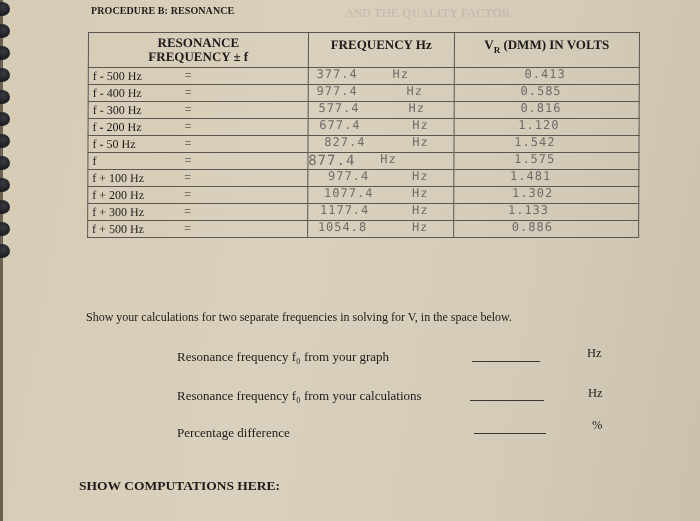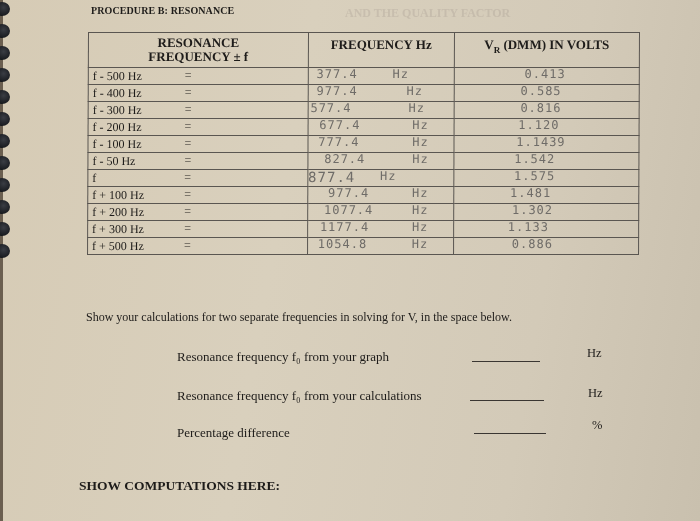--- a/index.html
+++ b/index.html
@@ -101,45 +101,35 @@
           <span class="f" style="left:8px">977.4</span>
           <span class="u" style="left:98px">Hz</span>
         </td>
         <td class="hwv">
           <span class="v" style="left:66px">0.585</span>
         </td>
       </tr>
       <tr>
         <td class="lab"><span>f - 300 Hz</span><span class="eq">=</span></td>
         <td class="hw">
-          <span class="f" style="left:2px">577.4</span>
+          <span class="f" style="left:10px">577.4</span>
           <span class="u" style="left:100px">Hz</span>
         </td>
         <td class="hwv">
           <span class="v" style="left:66px">0.816</span>
         </td>
       </tr>
       <tr>
         <td class="lab"><span>f - 200 Hz</span><span class="eq">=</span></td>
         <td class="hw">
           <span class="f" style="left:11px">677.4</span>
           <span class="u" style="left:104px">Hz</span>
         </td>
         <td class="hwv">
           <span class="v" style="left:64px">1.120</span>
-        </td>
-      </tr>
-      <tr>
-        <td class="lab"><span>f - 100 Hz</span><span class="eq">=</span></td>
-        <td class="hw">
-          <span class="f" style="left:10px">777.4</span>
-          <span class="u" style="left:104px">Hz</span>
-        </td>
-        <td class="hwv">
-          <span class="v" style="left:62px">1.1439</span>
         </td>
       </tr>
       <tr>
         <td class="lab"><span>f - 50 Hz</span><span class="eq">=</span></td>
         <td class="hw">
           <span class="f" style="left:16px">827.4</span>
           <span class="u" style="left:104px">Hz</span>
         </td>
         <td class="hwv">
           <span class="v" style="left:60px">1.542</span>

